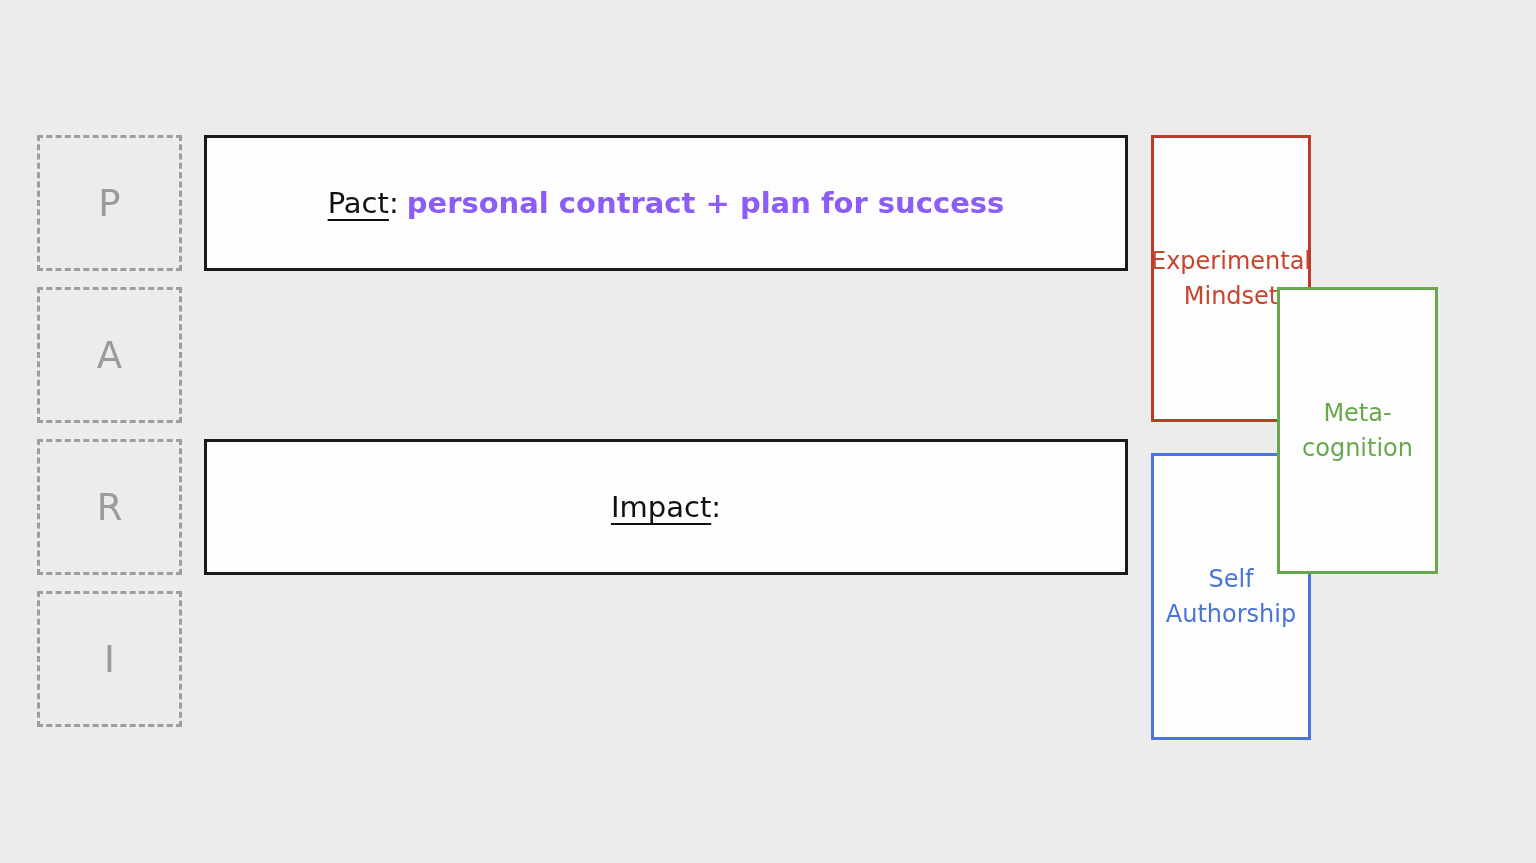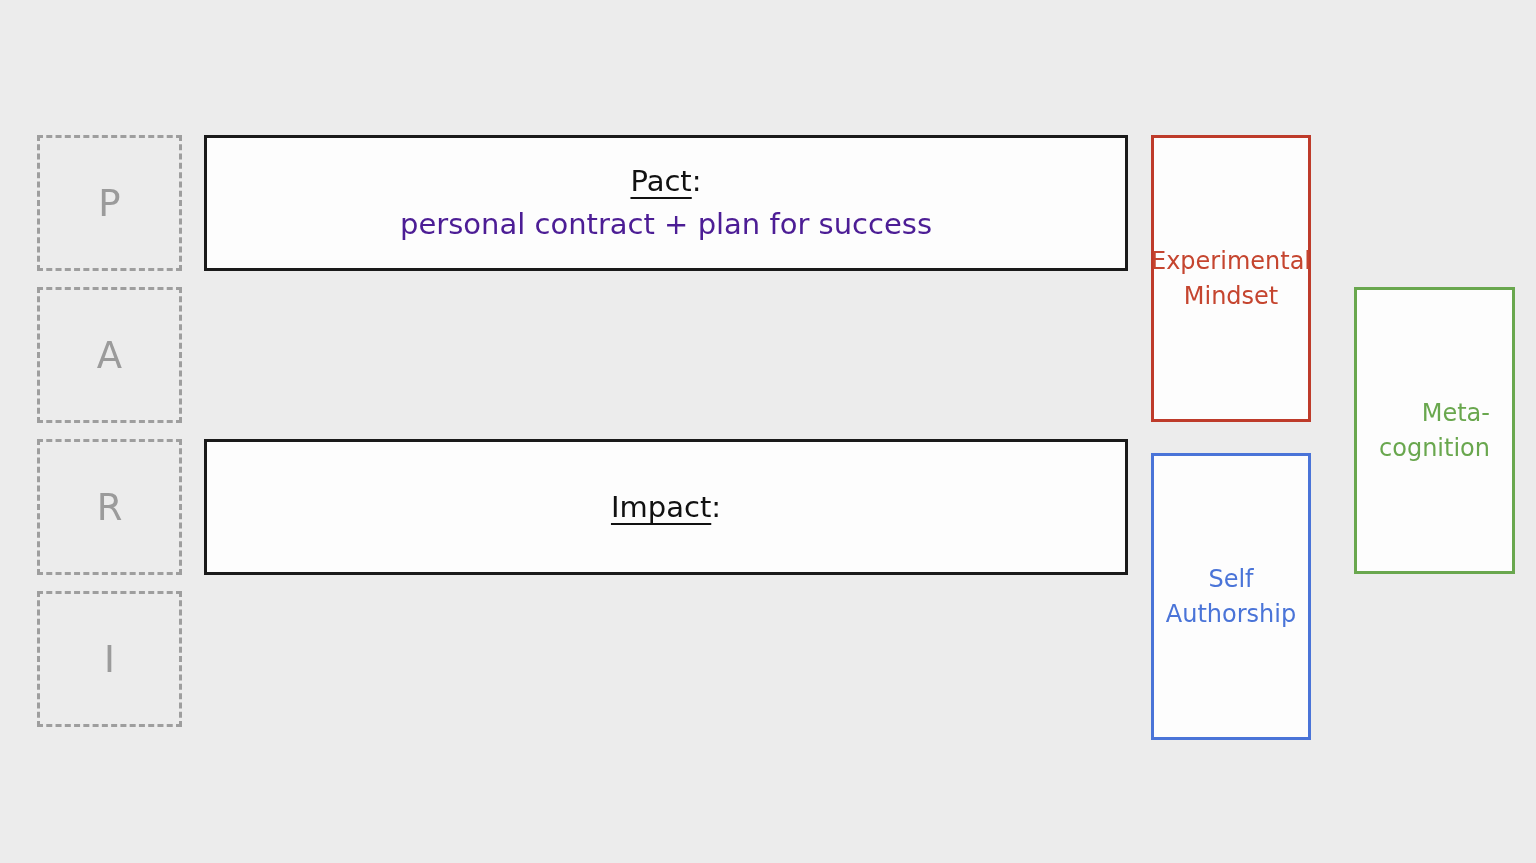--- a/index.html
+++ b/index.html
@@ -35,21 +35,21 @@
   }
   
   .main-box {
     position: absolute;
     left: 204px;
     width: 918px;
     height: 130px;
     background: #FDFDFD;
     border: 3px solid #1A1A1A;
     display: flex;
-    flex-direction: column;
+    flex-direction: row;
     align-items: center;
     justify-content: center;
     gap: 8px;
     text-align: center;
   }
   .row-0 { top: 135px; }
   .row-1 { top: 287px; }
   .row-2 { top: 439px; }
   .row-3 { top: 591px; }
   .main-title {
@@ -58,22 +58,22 @@
     color: #111111;
     line-height: 1.2;
   }
   .main-title .u {
     text-decoration: underline;
     text-decoration-thickness: 2px;
     text-underline-offset: 6px;
   }
   .main-desc {
     font-size: 29px;
-    font-weight: 400;
-    color: #4c1d95;
+    font-weight: 700;
+    color: #8b5cf6;
     line-height: 1.2;
   }
   
   .side-box {
     position: absolute;
     background: #FDFDFD;
     display: flex;
     align-items: center;
     justify-content: center;
     text-align: center;
@@ -84,22 +84,22 @@
   }
   .side-box.experimental {
     left: 1151px; top: 135px; width: 160px; height: 287px;
     border: 3px solid #BE3B2A; color: #C5452F;
   }
   .side-box.self {
     left: 1151px; top: 440px; width: 160px; height: 287px;
     border: 3px solid #4A74D8; color: #4A74D8; margin-top: 13px;
   }
   .side-box.meta {
-    left: 1354px; top: 287px; width: 161px; height: 287px;
-    border: 3px solid #69A74E; color: #69A74E; text-align: right;
+    left: 1277px; top: 287px; width: 161px; height: 287px;
+    border: 3px solid #69A74E; color: #69A74E;
   }
 </style>
 </head>
 <body>
 
 <div class="canvas">
 
   <div class="letter-box row-0">
     <span>P</span>
   </div>

